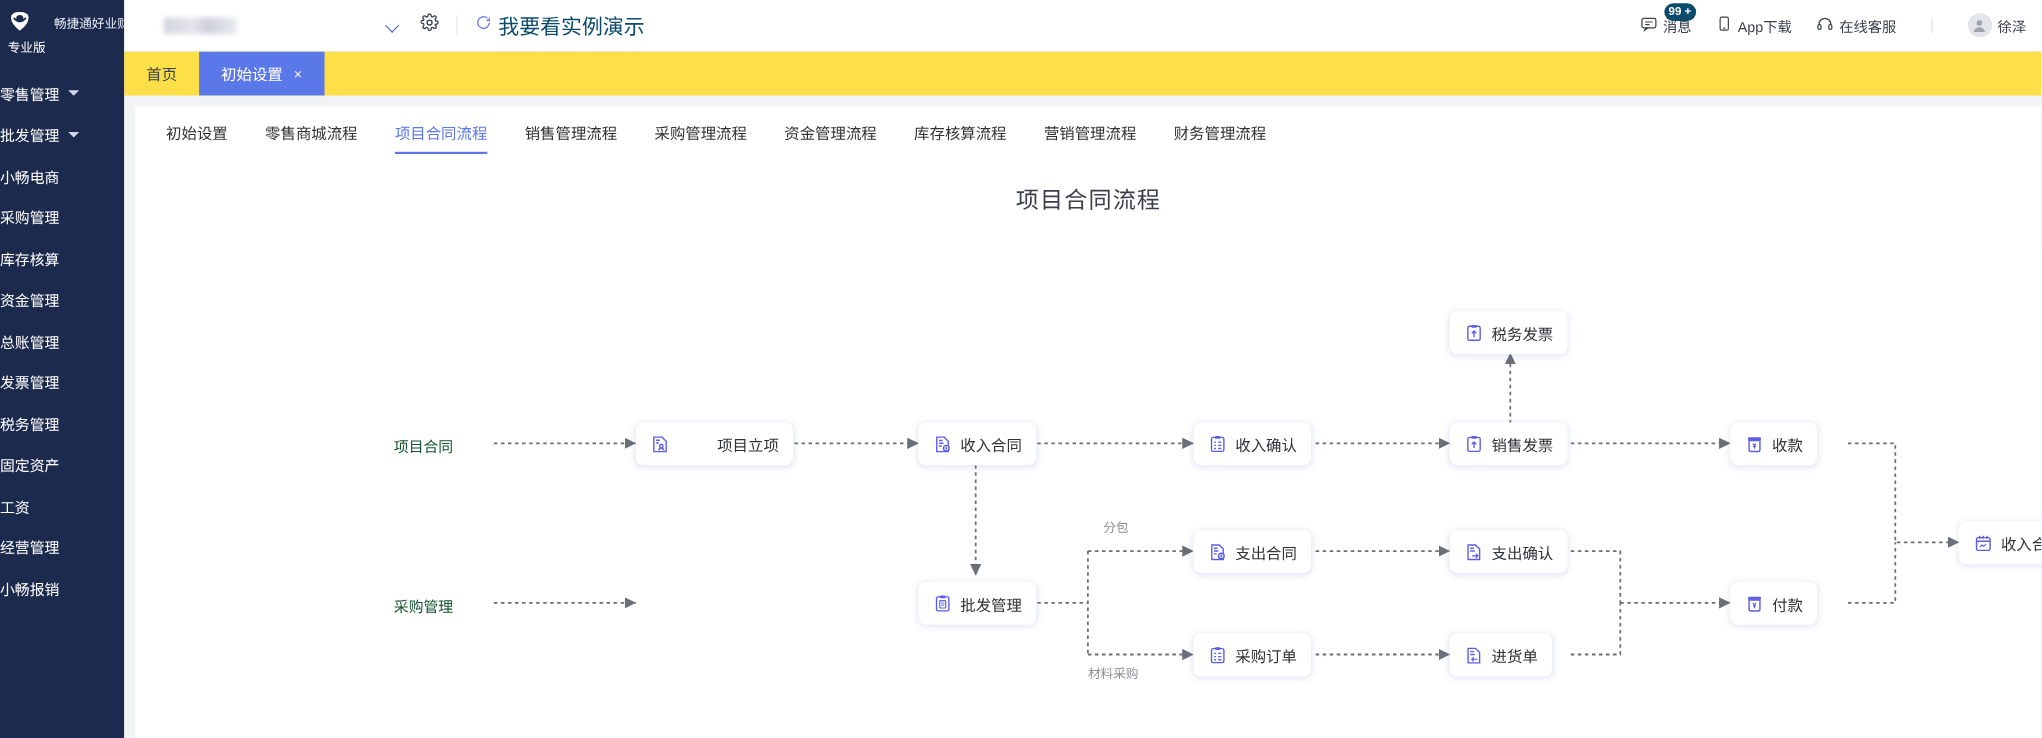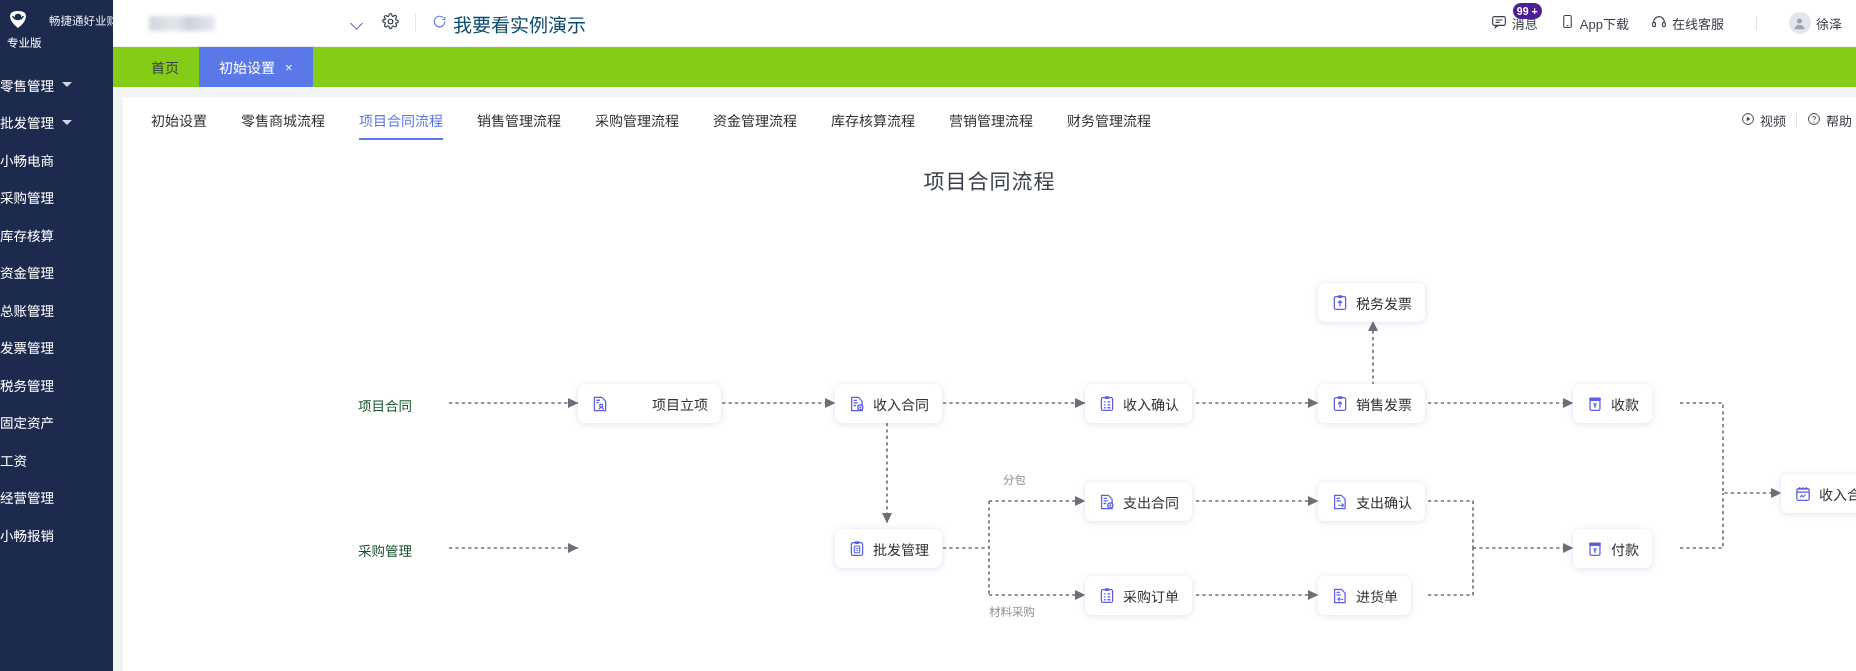--- a/index.html
+++ b/index.html
@@ -49,28 +49,28 @@
   .chev-down { width:13px;height:13px;position:relative; cursor:pointer;}
   .chev-down:after{content:"";position:absolute;left:1px;top:2px;width:8px;height:8px;border-right:1.6px solid #4a5fd0;border-bottom:1.6px solid #4a5fd0;transform:rotate(45deg);}
   .gear { margin-left:18px; cursor:pointer; }
   .vsep { width:1px; height:18px; background:#e3e5ea; margin:0 16px; }
   .demo-link { display:flex; align-items:center; gap:6px; color:#0c4a6e; font-size:19px; cursor:pointer;}
   .topbar-spacer { flex:1; }
   .top-actions { display:flex; align-items:center; gap:22px; }
   .top-action { display:flex;align-items:center;gap:5px;font-size:13px;color:#3a3f4b;cursor:pointer;position:relative;white-space:nowrap;}
   .badge99 {
     position:absolute; top:-11px; left:22px;
-    background:#4c1d95; color:#fff; font-size:10.5px; line-height:1;
+    background:#0c4a6e; color:#fff; font-size:10.5px; line-height:1;
     padding:3px 4px 3px 4px; border-radius:8px; font-weight:bold; white-space:nowrap;
   }
   .avatar { width:22px;height:22px;border-radius:50%;background:#e3e5eb;display:flex;align-items:center;justify-content:center;}
   .uname { font-size:13px;color:#3a3f4b; }
 
   
-  .tabstrip { height:40px; background:#84cc16; display:flex; align-items:flex-end; padding-left:18px; }
+  .tabstrip { height:40px; background:#fde047; display:flex; align-items:flex-end; }
   .tabstrip-inner{display:flex;align-items:stretch;height:40px;}
   .tab {
     height:40px; display:flex;align-items:center;justify-content:center;
     padding:0 20px; font-size:14px; color:#3a3f4b; cursor:pointer; white-space:nowrap;
   }
   .tab.active { background:#5b78e8; color:#ffffff; }
   .tab .tab-close { margin-left:10px; font-size:13px; opacity:.92; }
 
   
   .content-outer { flex:1; background:#f2f3f5; padding:10px 0 0 10px; min-height:0; }
@@ -280,42 +280,20 @@
               <div class="subtab">
                 <span>库存核算流程</span>
               </div>
               <div class="subtab">
                 <span>营销管理流程</span>
               </div>
               <div class="subtab">
                 <span>财务管理流程</span>
               </div>
             </div>
-          <div class="subtab-right">
-            <span class="mini-link">
-              <span>
-                <svg width="14" height="14" viewBox="0 0 24 24" fill="none" stroke="#3a3f4b" stroke-width="1.7">
-                  <circle cx="12" cy="12" r="9.3"></circle>
-                  <path d="M10 8.3l6 3.7-6 3.7z" fill="#3a3f4b" stroke="none"></path>
-                </svg>
-              </span>
-              <span>视频</span>
-            </span>
-            <span class="mini-sep"></span>
-            <span class="mini-link">
-              <span>
-                <svg width="14" height="14" viewBox="0 0 24 24" fill="none" stroke="#3a3f4b" stroke-width="1.7">
-                  <circle cx="12" cy="12" r="9.3"></circle>
-                  <path d="M9.4 9.3a2.7 2.7 0 0 1 5.2.9c0 1.8-2.6 2.2-2.6 3.9"></path>
-                  <circle cx="12" cy="17.2" r=".95" fill="#3a3f4b" stroke="none"></circle>
-                </svg>
-              </span>
-              <span>帮助</span>
-            </span>
-          </div>
         </div>
 
         <div class="flow-title">项目合同流程</div>
 
         <div class="canvas">
 
           <svg class="lines">
             <defs>
               <marker id="arw" markerWidth="8" markerHeight="8" refX="6.4" refY="3.2" orient="auto">
                 <path d="M0,0 L6.6,3.2 L0,6.4 z" fill="#6b6f77"></path>

